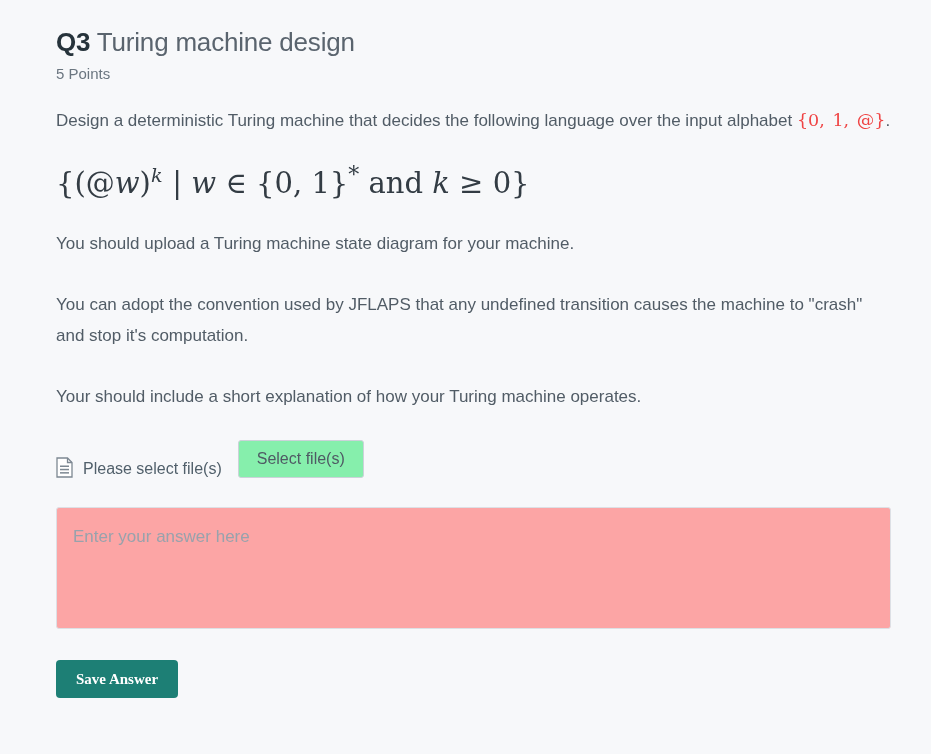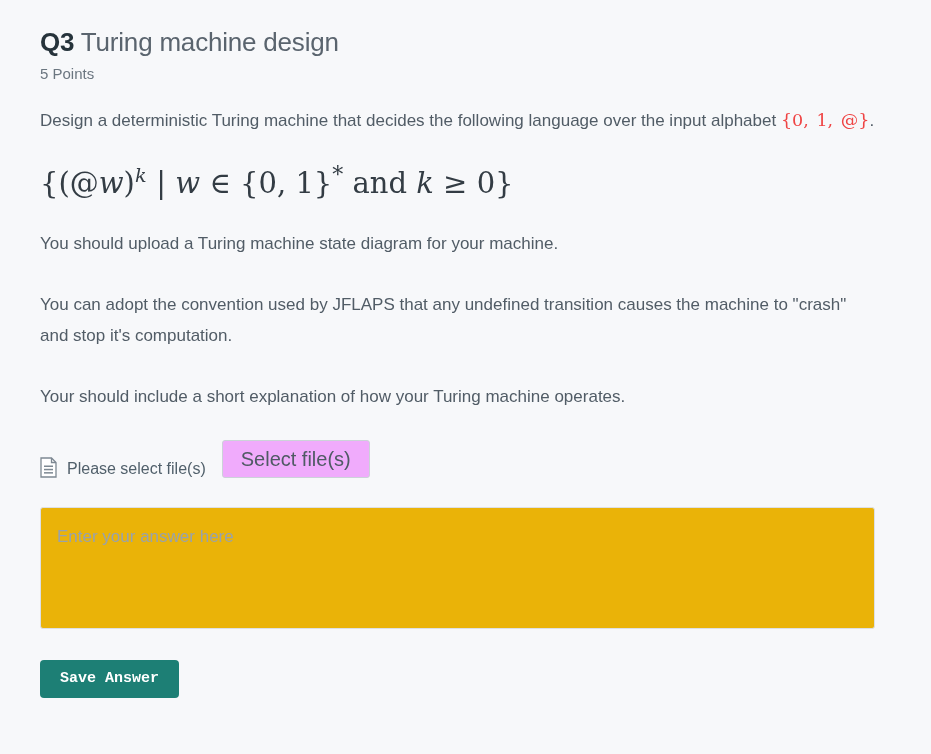--- a/index.html
+++ b/index.html
@@ -18,21 +18,21 @@
   .page {
     position: relative;
     width: 931px;
     height: 754px;
     box-sizing: border-box;
     padding: 0;
   }
 
   .content {
     position: absolute;
-    left: 40px;
+    left: 56px;
     top: 0;
     width: 836px;
   }
 
   
   .q-title {
     margin: 0;
     padding-top: 25px;
     font-size: 26px;
     line-height: 34px;
@@ -117,60 +117,60 @@
     display: block;
   }
   .file-label {
     font-size: 16px;
     color: #51606b;
     margin-right: 16px;
     white-space: nowrap;
   }
   .select-files-btn {
     font-family: "Liberation Sans", sans-serif;
-    font-size: 20px;
+    font-size: 16px;
     color: #4f5a64;
-    background: #f0abfc;
+    background: #86efac;
     border: 1px solid #ccd2d9;
     border-radius: 3px;
     padding: 0 18px;
     height: 38px;
     line-height: 36px;
     cursor: pointer;
     white-space: nowrap;
   }
 
   
   .answer-area {
     box-sizing: border-box;
     display: block;
     width: 835px;
     height: 122px;
     margin-top: 29px;
-    background: #eab308;
+    background: #fca5a5;
     border: 1px solid #dde0e5;
     border-radius: 3px;
     padding: 17px 16px;
     font-family: "Liberation Sans", sans-serif;
     font-size: 17px;
     line-height: 24px;
     color: #51606b;
     resize: none;
     outline: none;
   }
   .answer-area::placeholder {
     color: #98a2ac;
     opacity: 1;
   }
 
   
   .save-btn {
     display: block;
     margin-top: 31px;
-    font-family: Liberation Mono, monospace;
+    font-family: Liberation Serif, serif;
     font-size: 15px;
     font-weight: 700;
     color: #ffffff;
     background: #1d7f75;
     border: none;
     border-radius: 4px;
     padding: 0 20px;
     height: 38px;
     line-height: 38px;
     cursor: pointer;

